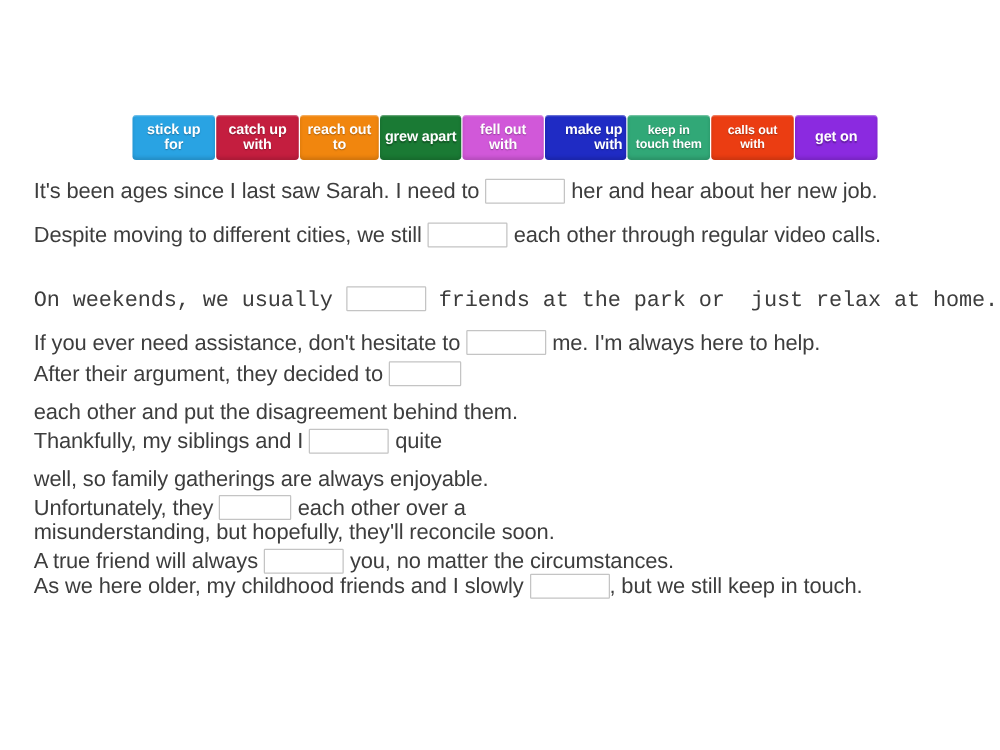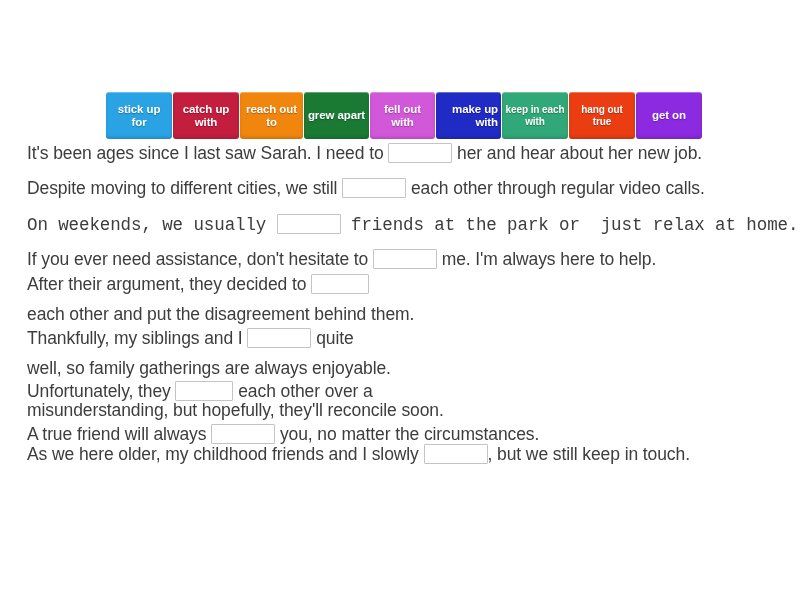--- a/index.html
+++ b/index.html
@@ -15,21 +15,21 @@
     overflow: hidden;
     position: relative;
   }
 
   
   #word-bank {
     position: absolute;
     left: 106px;
     top: 92px;
     width: 592px;
-    height: 47px;
+    height: 36px;
     display: flex;
     flex-direction: row;
     align-items: stretch;
     gap: 1px;
   }
   .tile {
     position: relative;
     display: flex;
     align-items: center;
     justify-content: center;
@@ -62,21 +62,21 @@
     font-size: 17.5px;
     line-height: 1.0;
     color: #3d3d3d;
     white-space: nowrap;
     letter-spacing: -0.1px;
   }
   .sentence .seg { white-space: pre; }
 
   
   .s1 { margin-bottom: 15px; }
-  .s2 { margin-bottom: 16px; }
+  .s2 { margin-bottom: 31px; }
   .s3 { margin-bottom: 15px; font-family: Liberation Mono, monospace; }
   .s4 { margin-bottom: 5px; }
   .s5 { margin-bottom: 11px; }
   .s6 { margin-bottom: 5px; }
   .s7 { margin-bottom: 11px; }
   .s8 { margin-bottom: 5px; }
   .s9 { }
   .s10 { margin-bottom: 5px; }
   .s11 { margin-bottom: 0px; }
 
@@ -98,22 +98,22 @@
 </head>
 <body>
 
 <div id="word-bank">
     <div class="tile" style="background: rgb(41, 163, 227); flex: 0 0 66px;">stick up for</div>
     <div class="tile" style="background: rgb(196, 30, 63); flex: 0 0 66px;">catch up with</div>
     <div class="tile" style="background: rgb(241, 134, 14); flex: 0 0 63px;">reach out to</div>
     <div class="tile" style="background: rgb(26, 122, 52); flex: 0 0 65px;">grew apart</div>
     <div class="tile" style="background: rgb(209, 88, 217); flex: 0 0 65px;">fell out with</div>
     <div class="tile" style="background: rgb(31, 43, 196); flex: 0 0 65px; text-align: right;">make up with</div>
-    <div class="tile two-line" style="background: rgb(49, 168, 119); flex: 0 0 66px;">keep in each with</div>
-    <div class="tile two-line" style="background: rgb(235, 61, 18); flex: 0 0 66px;">hang out true</div>
+    <div class="tile two-line" style="background: rgb(49, 168, 119); flex: 0 0 66px;">keep in touch them</div>
+    <div class="tile two-line" style="background: rgb(235, 61, 18); flex: 0 0 66px;">calls out with</div>
     <div class="tile" style="background: rgb(139, 42, 224); flex: 0 0 66px;">get on</div>
   </div>
 
 <div id="sentences">
     <div class="sentence s1"><span class="seg">It's been ages since I last saw Sarah. I need to </span><span class="blank w-med"></span><span class="seg"> her and hear about her new job.</span></div>
     <div class="sentence s2"><span class="seg">Despite moving to different cities, we still </span><span class="blank w-med"></span><span class="seg"> each other through regular video calls.</span></div>
     <div class="sentence s3"><span class="seg">On weekends, we usually </span><span class="blank w-med"></span><span class="seg"> friends at the park or  just relax at home.</span></div>
     <div class="sentence s4"><span class="seg">If you ever need assistance, don't hesitate to </span><span class="blank w-med"></span><span class="seg"> me. I'm always here to help.</span></div>
     <div class="sentence s5"><span class="seg">After their argument, they decided to </span><span class="blank w-short"></span></div>
     <div class="sentence s6"><span class="seg">each other and put the disagreement behind them.</span></div>

